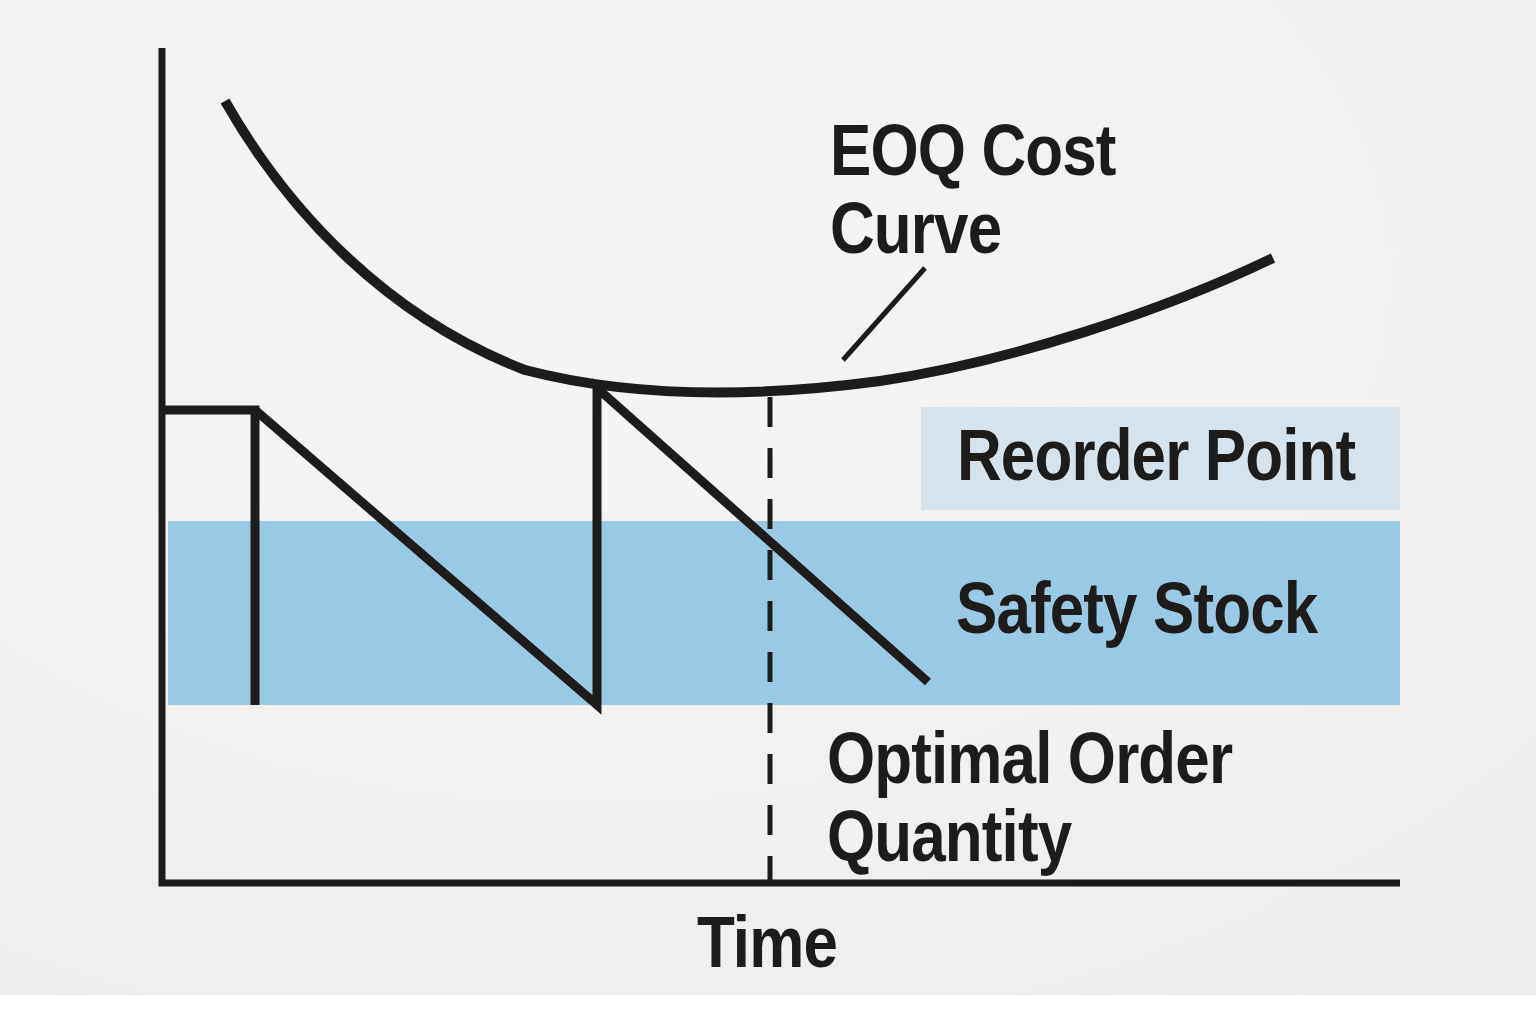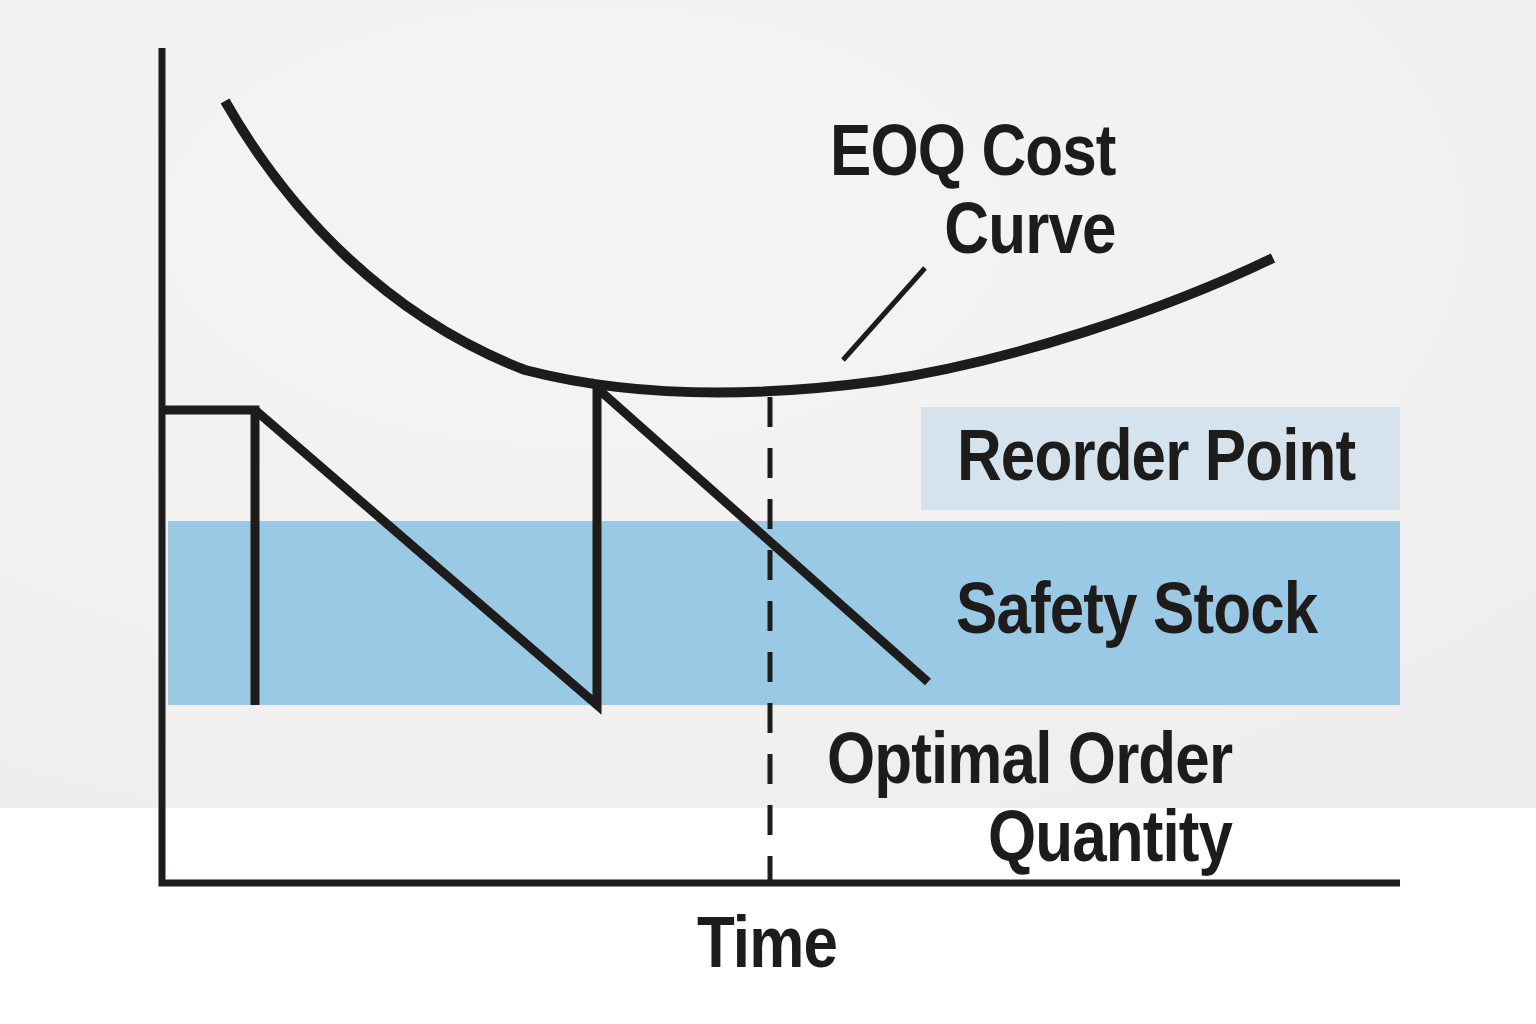--- a/index.html
+++ b/index.html
@@ -6,26 +6,25 @@
     margin: 0;
     padding: 0;
     width: 1536px;
     height: 1024px;
     overflow: hidden;
     font-family: "Liberation Sans", sans-serif;
   }
   .stage {
     position: relative;
     width: 1536px;
-    height: 808px;
+    height: 995px;
     background: radial-gradient(130% 130% at 38% 28%,
                 var(--background-light) 0%,
                 var(--background-mid) 55%,
                 var(--background-dark) 100%);
-    text-align: right;
   }
   .reorder-box {
     position: absolute;
     left: 921px;
     top: 407px;
     width: 479px;
     height: 103px;
     background: var(--reorder-box);
   }
   .safety-band {

